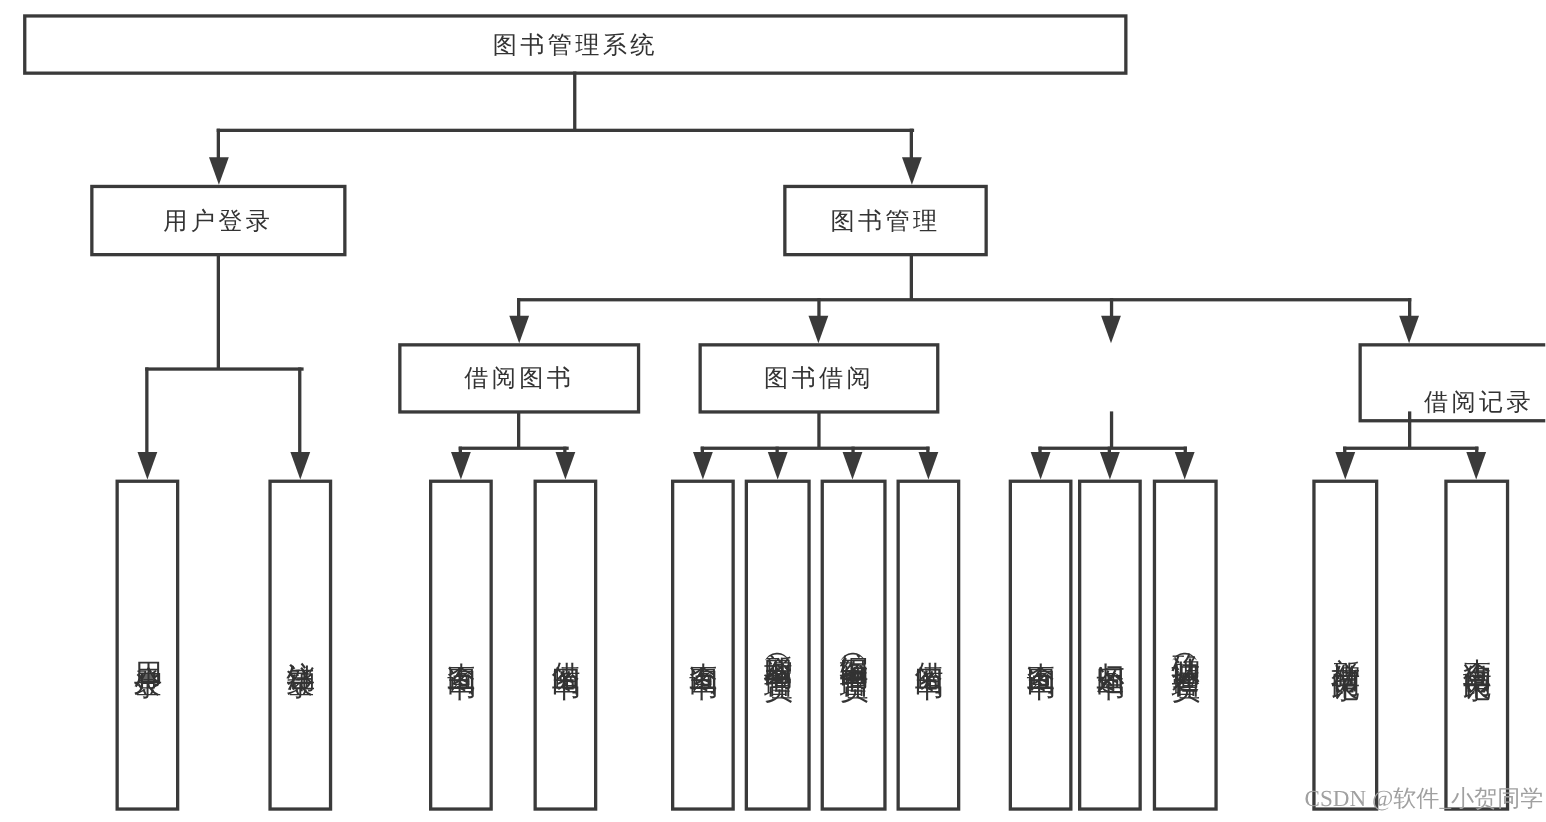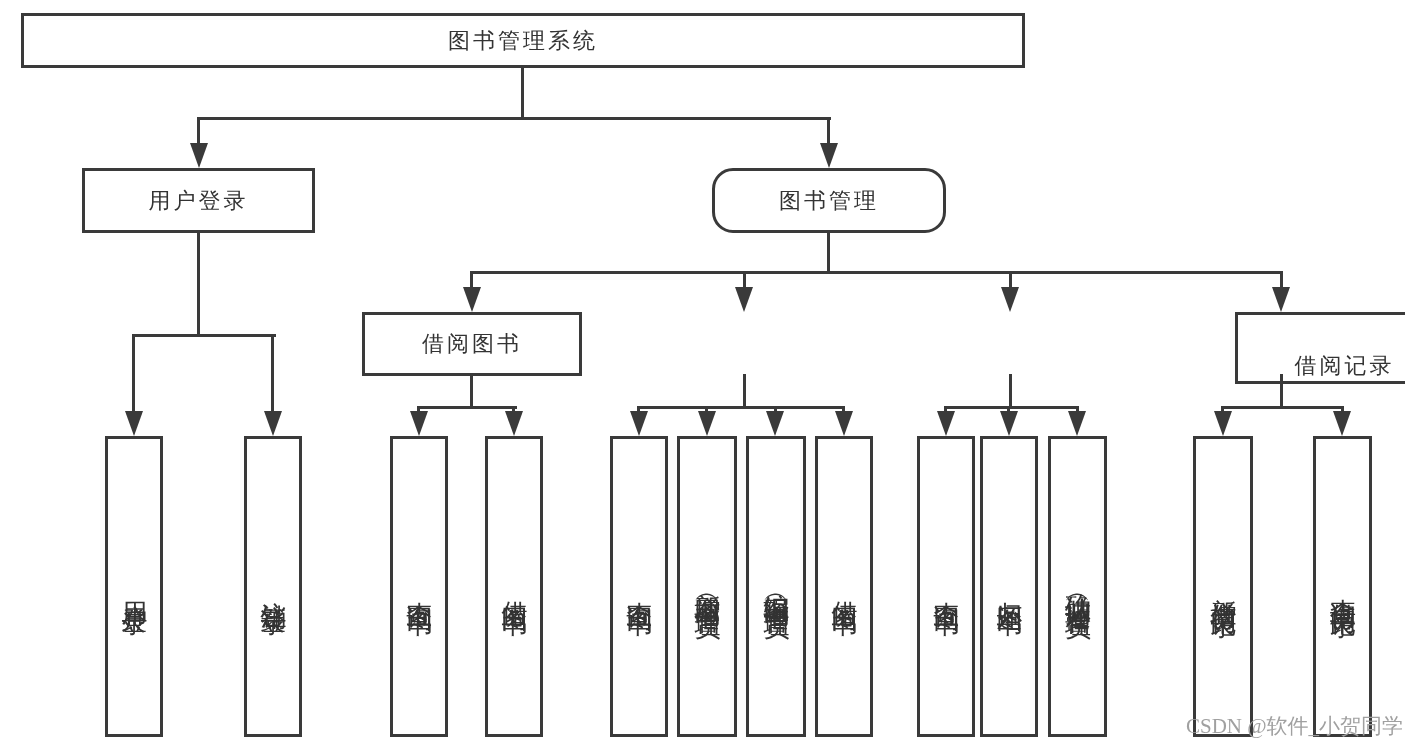--- a/index.html
+++ b/index.html
@@ -13,21 +13,21 @@
     border:3px solid #3a3a3a; display:flex; align-items:center; justify-content:center;
     color:#333333;
   }
   .hbox .lbl { font-size:22px; letter-spacing:3px; white-space:nowrap; }
   .vbox .vlbl {
     writing-mode:vertical-rl; font-size:26px; letter-spacing:3px;
     line-height:1; white-space:nowrap;
   }
   #b-root { left:21px;  top:13px;  width:1004px; height:55px; }
   #b-ul   { left:82px;  top:168px; width:233px;  height:65px; }
-  #b-bm   { left:712px; top:168px; width:234px;  height:65px;border-radius:21px; }
+  #b-bm   { left:712px; top:168px; width:186px;  height:65px; }
   #b-nb   { left:362px; top:312px; width:220px;  height:64px; }
   #b-bb   { left:635px; top:312px; width:219px;  height:64px; }
   #b-cb   { left:903px; top:312px; width:215px;  height:64px; }
   #b-br   { left:1235px;top:312px; width:219px;  height:72px;align-items:flex-end; }
 
   .vbox { top:436px; height:301px; }
   #l-ul1 { left:105px;  width:58px; }
   #l-ul2 { left:244px;  width:58px; }
   #l-nb1 { left:390px;  width:58px; }
   #l-nb2 { left:485px;  width:58px; }
@@ -65,20 +65,23 @@
     <span class="lbl">图书管理系统</span>
   </div>
   <div class="hbox" id="b-ul">
     <span class="lbl">用户登录</span>
   </div>
   <div class="hbox" id="b-bm">
     <span class="lbl">图书管理</span>
   </div>
   <div class="hbox" id="b-nb">
     <span class="lbl">借阅图书</span>
+  </div>
+  <div class="hbox" id="b-bb">
+    <span class="lbl">图书借阅</span>
   </div>
   <div class="hbox" id="b-br">
     <span class="lbl">借阅记录</span>
   </div>
 
   <div class="vbox" id="l-ul1">
     <span class="vlbl">用户登录</span>
   </div>
   <div class="vbox" id="l-ul2">
     <span class="vlbl">注销登录</span>

